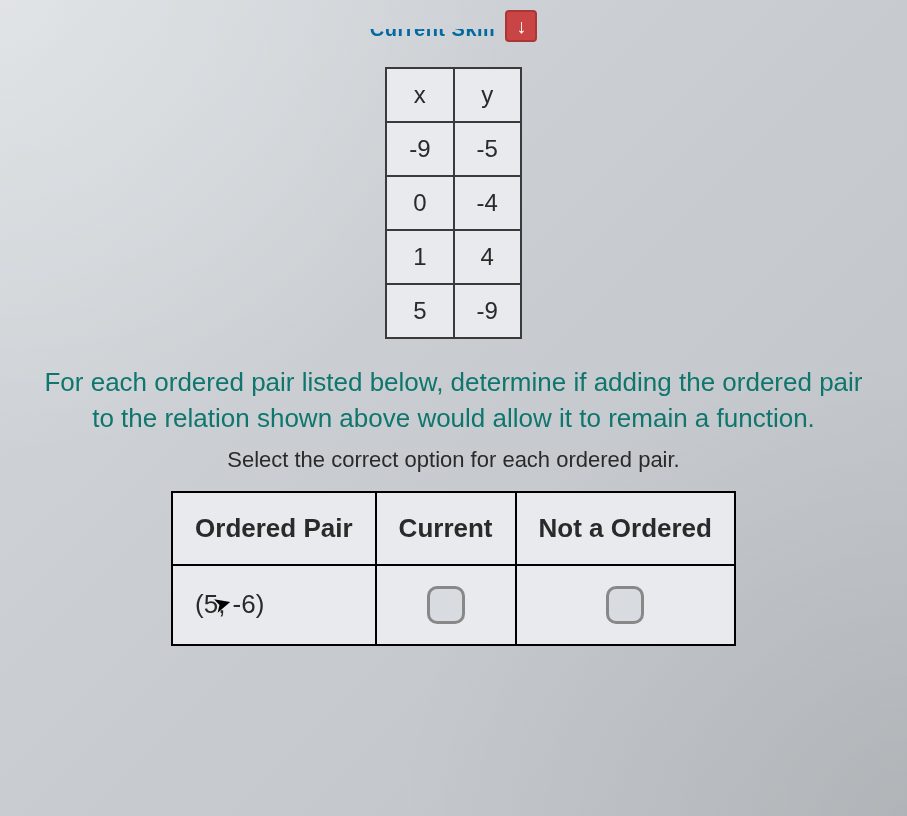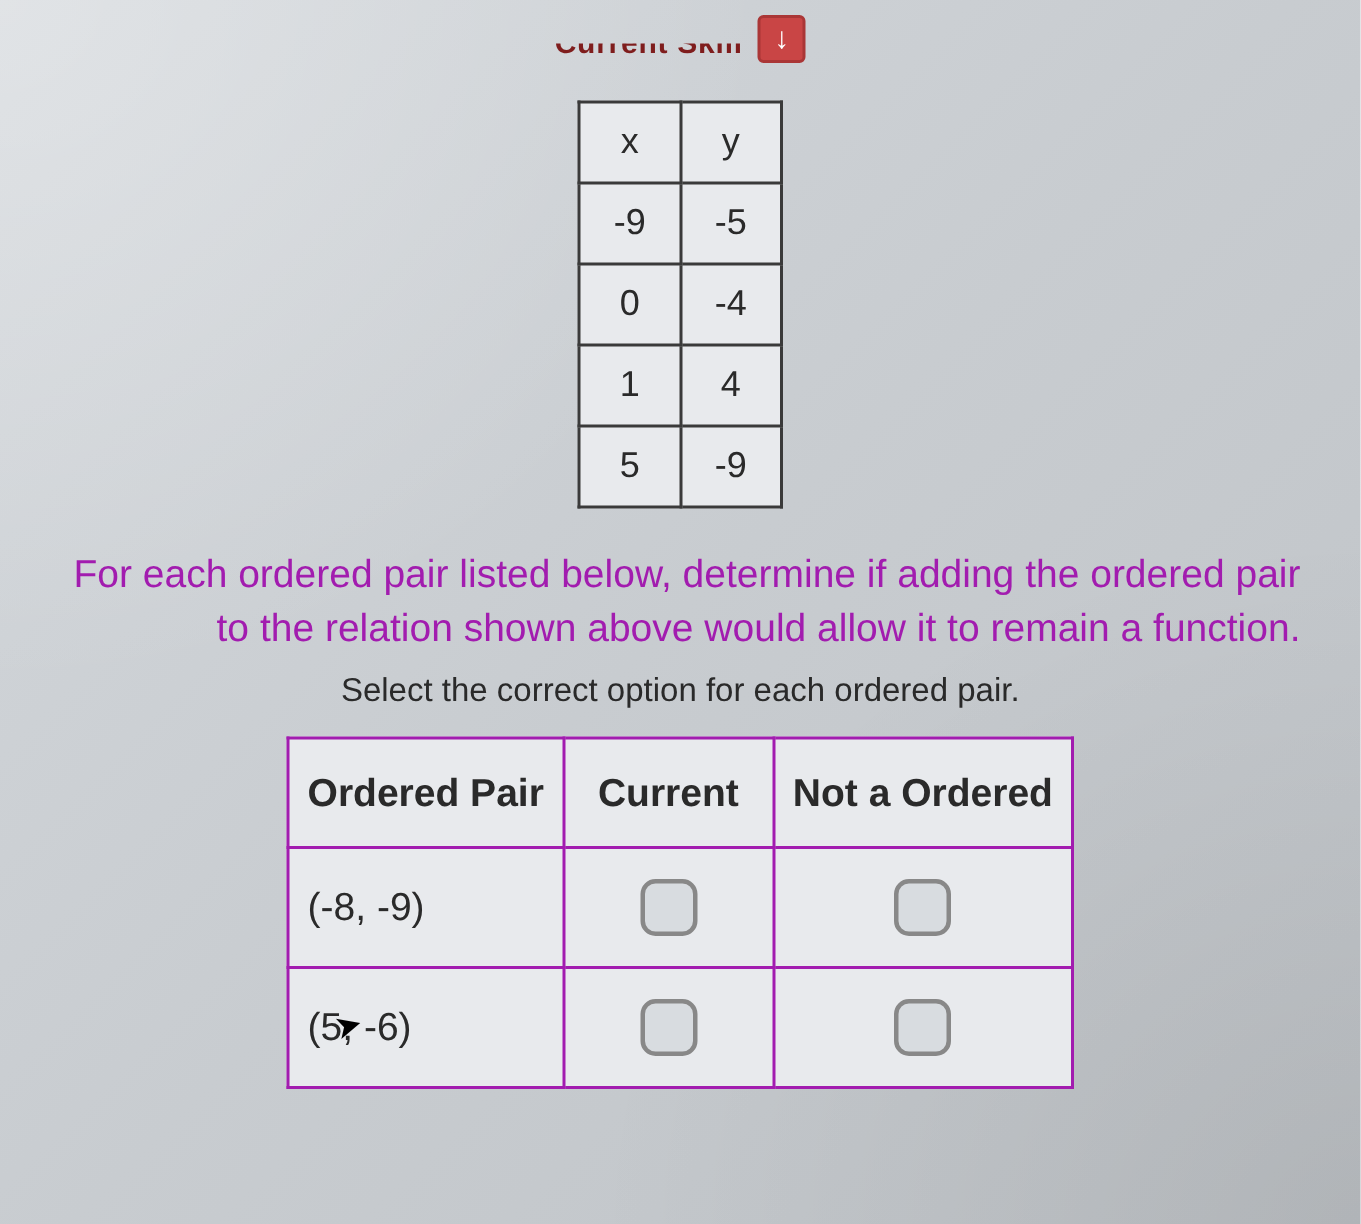--- a/index.html
+++ b/index.html
@@ -33,21 +33,21 @@
       justify-content: center;
       align-items: center;
       gap: 10px;
       margin-bottom: 15px;
       position: relative;
       z-index: 1;
     }
     .top-label {
       font-size: 20px;
       font-weight: 600;
-      color: #7f1d1d;
+      color: #0369a1;
       letter-spacing: 0.5px;
       overflow: hidden;
       height: 14px;
       line-height: 0px;
     }
     .red-badge {
       width: 32px;
       height: 32px;
       background: #c94545;
       border: 2px solid #aa3636;
@@ -77,40 +77,40 @@
       font-size: 24px;
       font-weight: 400;
       color: #2a2a2a;
       min-width: 60px;
     }
     .xy-table th {
       font-weight: 400;
     }
     .instruction {
       font-size: 26px;
-      color: #a21caf;
-      text-align: right;
+      color: #0f766e;
+      text-align: center;
       line-height: 1.4;
       margin-bottom: 10px;
       padding: 0 10px;
     }
     .sub-instruction {
       font-size: 22px;
       color: #2a2a2a;
       text-align: center;
       margin-bottom: 18px;
     }
     .answer-table {
       margin: 0 auto;
       border-collapse: collapse;
       background: #e8eaed;
     }
     .answer-table th, .answer-table td {
-      border: 2px solid #a21caf;
-      padding: 20px 12px;
+      border: 2px solid #000000;
+      padding: 20px 22px;
       font-size: 26px;
       color: #2a2a2a;
     }
     .answer-table th {
       font-weight: 700;
       text-align: left;
     }
     .answer-table th.center {
       text-align: center;
     }
@@ -185,25 +185,20 @@
   <p class="sub-instruction">Select the correct option for each ordered pair.</p>
 
   <table class="answer-table">
     <tbody>
         <tr>
       <th>Ordered Pair</th>
       <th class="center">Current</th>
       <th class="center">Not a Ordered</th>
     </tr>
     <tr>
-      <td class="pair">(-8, -9)</td>
-      <td class="check-cell"><span class="checkbox"></span></td>
-      <td class="check-cell"><span class="checkbox"></span></td>
-    </tr>
-    <tr>
       <td class="pair">
         <span class="cursor-overlay">
           <span>(5, -6)</span>
           <span class="cursor-icon">➤</span>
         </span>
       </td>
       <td class="check-cell"><span class="checkbox"></span></td>
       <td class="check-cell"><span class="checkbox"></span></td>
     </tr>
   </tbody>

